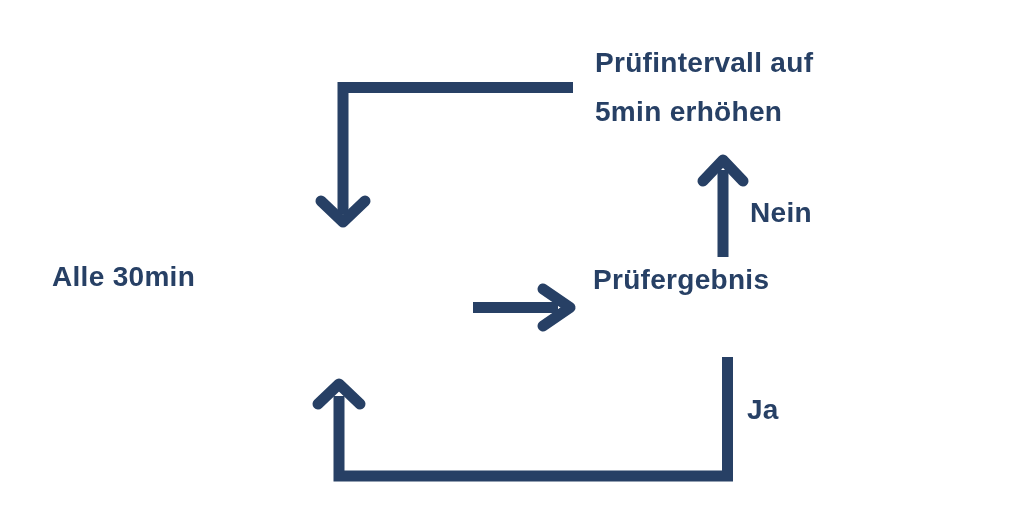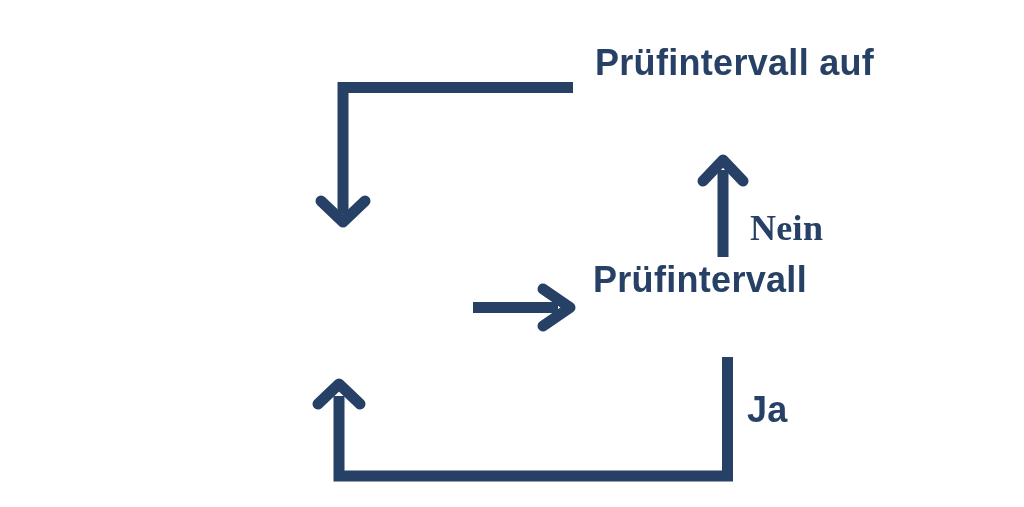--- a/index.html
+++ b/index.html
@@ -29,21 +29,21 @@
   }
   .head {
     stroke-width: 11;
     stroke-linecap: round;
     stroke-linejoin: round;
   }
   .node, .edge-label {
     position: absolute;
     color: var(--accent);
     font-weight: bold;
-    font-size: 36px;
+    font-size: 28px;
     line-height: 49px;
     white-space: nowrap;
     letter-spacing: 0.3px;
   }
 </style>
 </head>
 <body>
 
 <div class="canvas">
 
@@ -64,27 +64,29 @@
       <path class="head" d="M 703 181 L 723 160 L 743 181"></path>
     </g>
 
     <g>
       <path class="shaft" d="M 727.5 357 L 727.5 476 L 339 476 L 339 396"></path>
       <path class="head" d="M 318 404 L 339 384 L 360 404"></path>
     </g>
   </svg>
 
   <div class="node" style="left:52px; top:252px;">
+    <div>Alle 30min</div>
   </div>
 
   <div class="node" style="left:593px; top:255px;">
-    <div>Prüfintervall</div>
+    <div>Prüfergebnis</div>
   </div>
 
   <div class="node" style="left:595px; top:38px;">
     <div>Prüfintervall auf</div>
+    <div>5min erhöhen</div>
   </div>
 
-  <div class="edge-label" style="left:750px; top:204px;font-family:Liberation Serif, serif;">Nein</div>
+  <div class="edge-label" style="left:750px; top:188px;">Nein</div>
 
   <div class="edge-label" style="left:747px; top:385px;">Ja</div>
 
 </div>
 
 </body></html>

